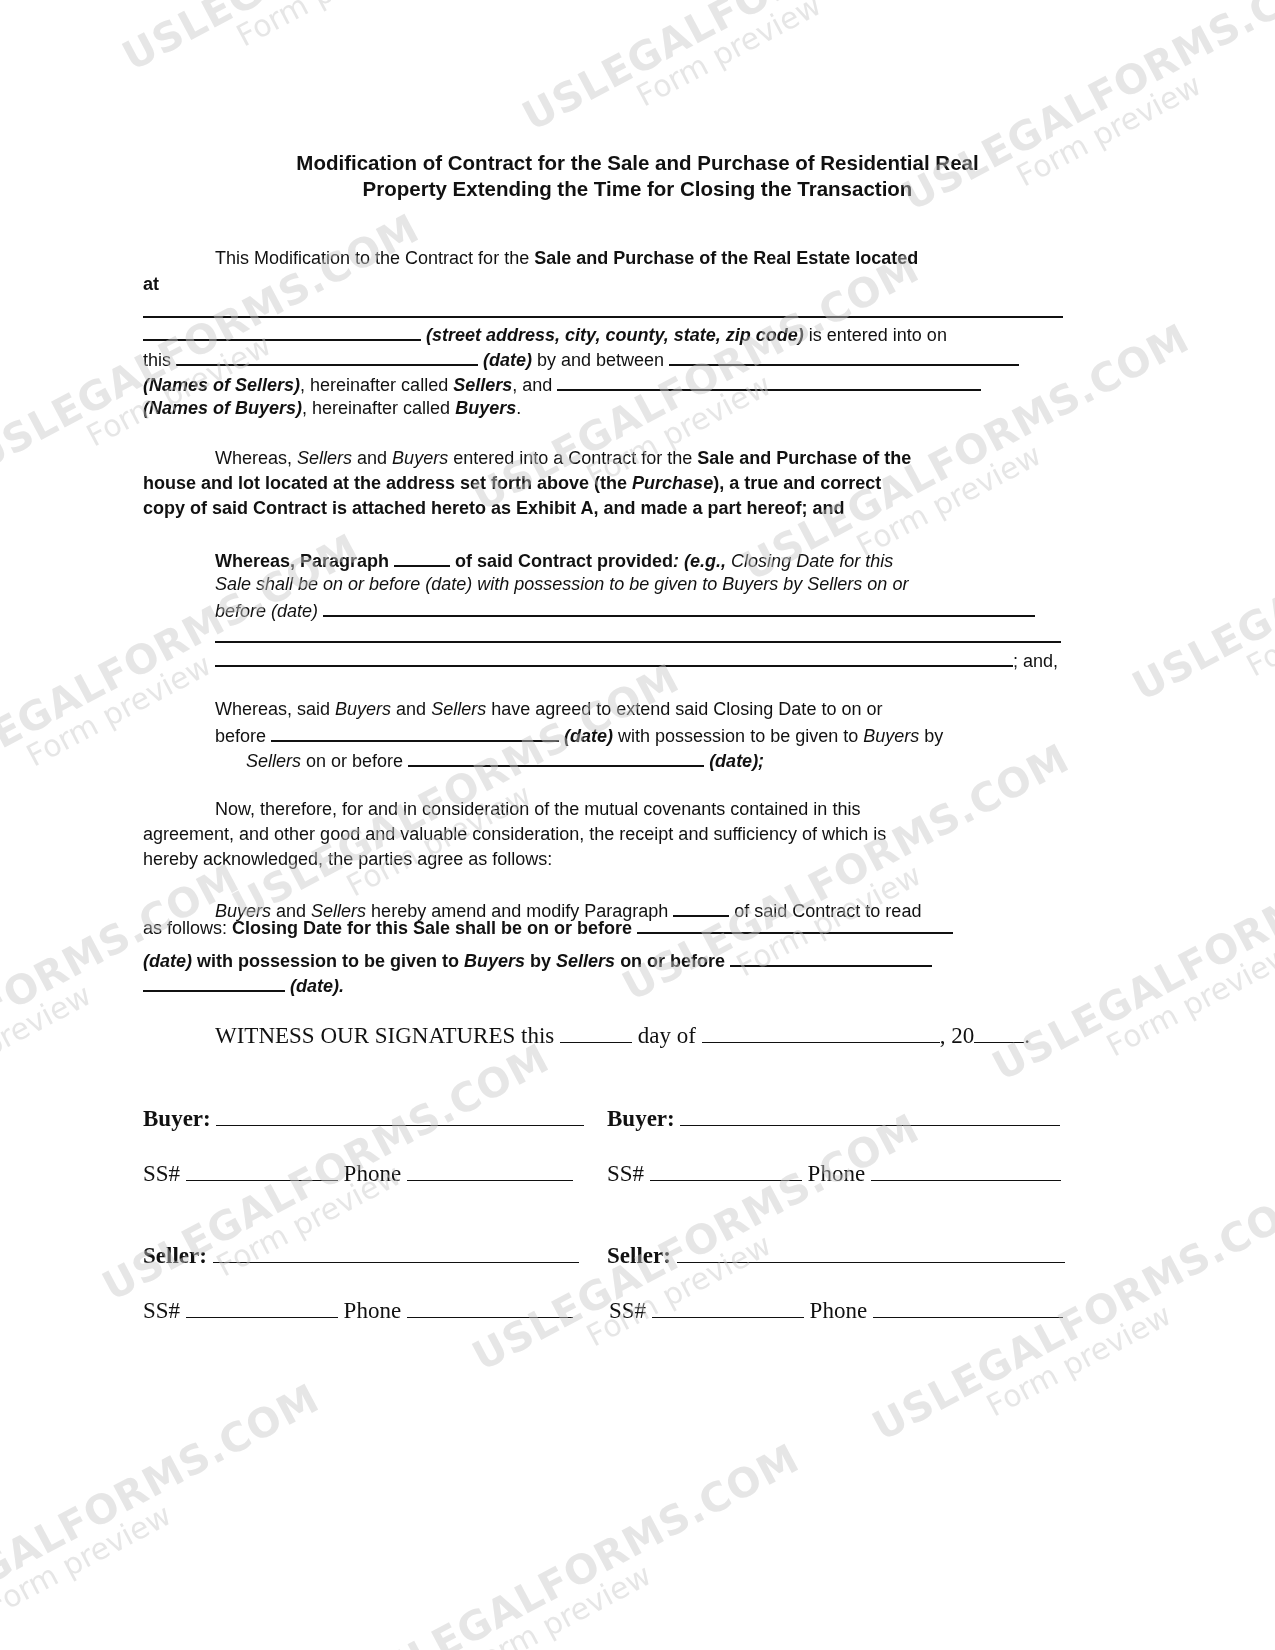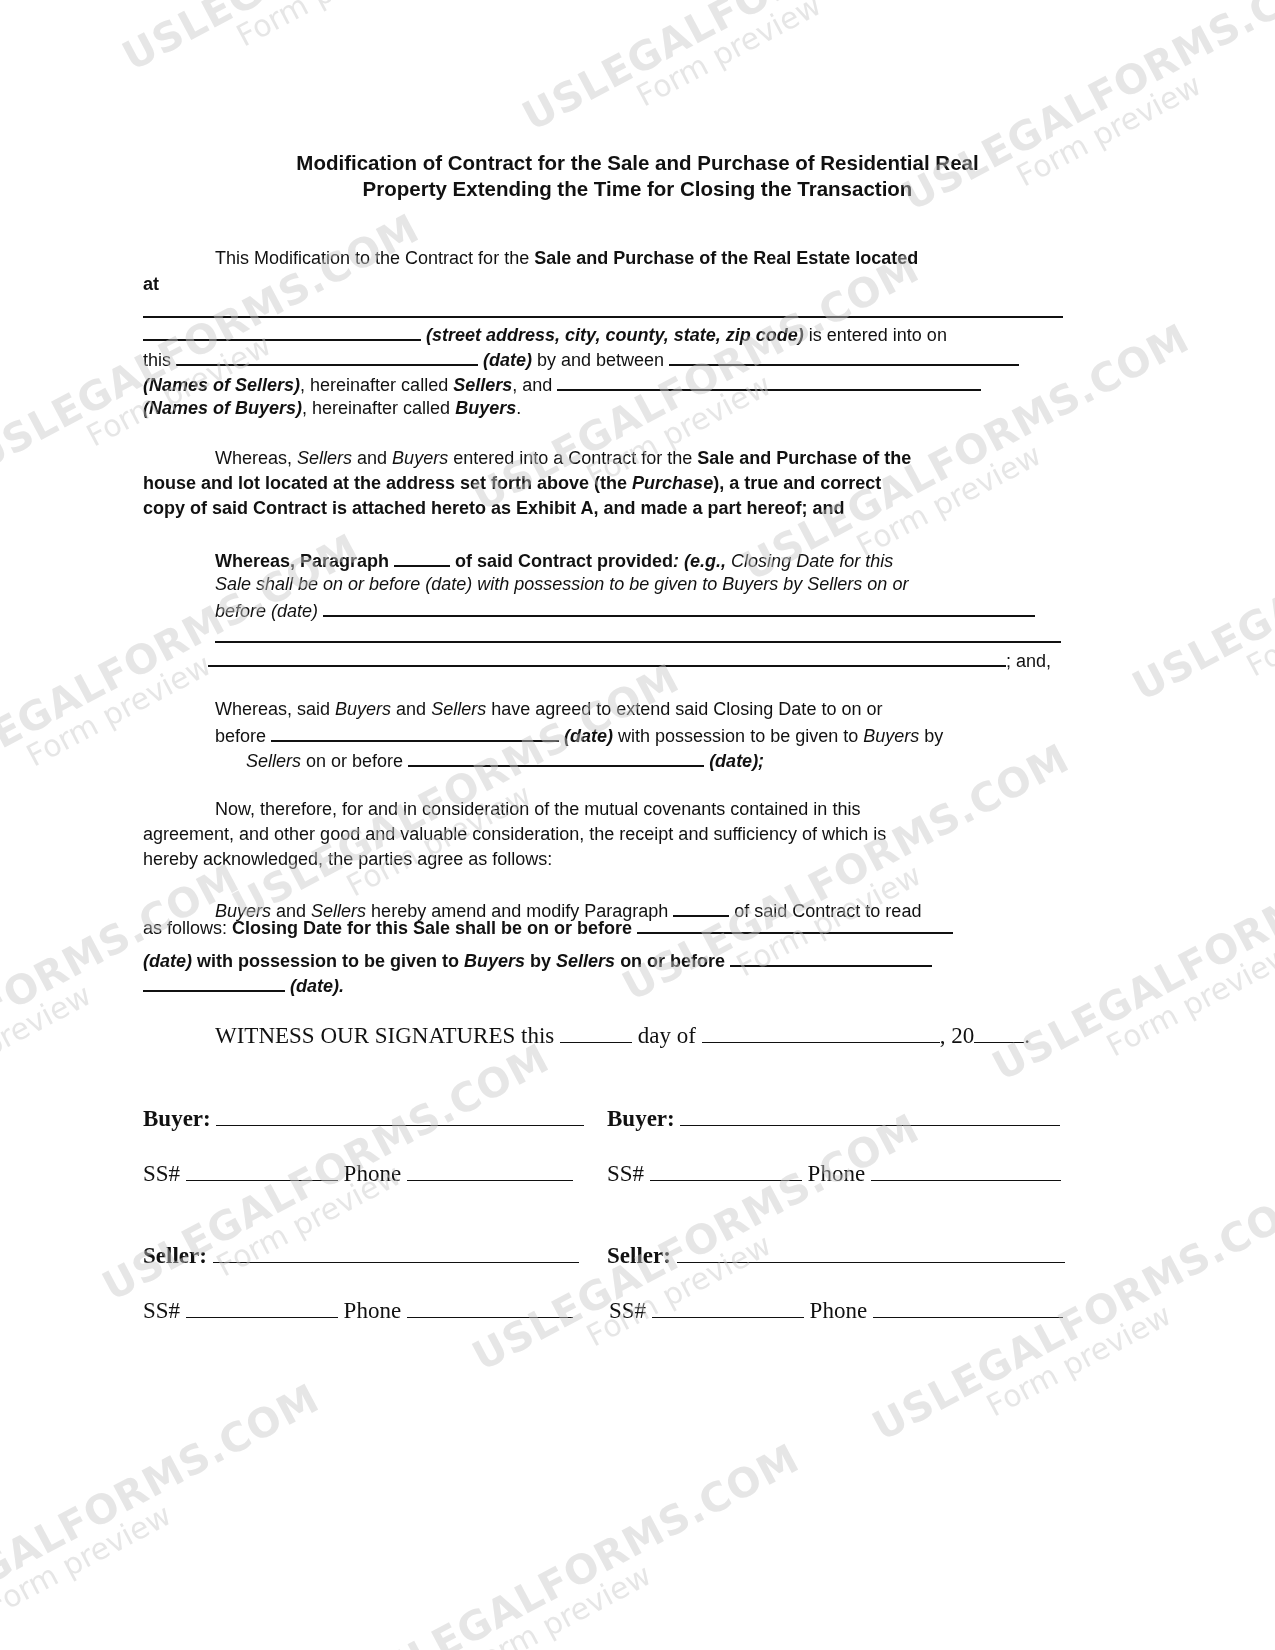--- a/index.html
+++ b/index.html
@@ -61,21 +61,21 @@
   <div class="line sans b" style="left:143px; top:496px;">copy of said Contract is attached hereto as Exhibit A, and made a part hereof; and</div>
 
   <div class="line sans" style="left:215px; top:547px;">
     <span class="b">Whereas, Paragraph </span><span class="blank" style="width:56px;"></span><span class="b"> of said Contract provided</span><span class="b i">: (e.g.,</span><span class="i"> Closing Date for this</span>
   </div>
   <div class="line sans i" style="left:215px; top:572px;">Sale shall be on or before (date) with possession to be given to Buyers by Sellers on or</div>
   <div class="line sans" style="left:215px; top:597px;">
     <span class="i">before (date) </span><span class="blank" style="width:712px;"></span>
   </div>
   <div class="fullrule" style="left:215px; width:846px; top:641px;"></div>
-  <div class="line sans" style="left:208px; top:647px;">
+  <div class="line sans" style="left:215px; top:647px;">
     <span class="blank" style="width:798px;"></span><span>; and,</span>
   </div>
 
   <div class="line sans" style="left:215px; top:697px;">
     <span>Whereas, said </span><span class="i">Buyers</span><span> and </span><span class="i">Sellers</span><span> have agreed to extend said Closing Date to on or</span>
   </div>
   <div class="line sans" style="left:215px; top:722px;">
     <span>before </span><span class="blank" style="width:288px;"></span>
     <span class="b i">(date)</span><span> with possession to be given to </span><span class="i">Buyers</span><span> by</span>
   </div>

